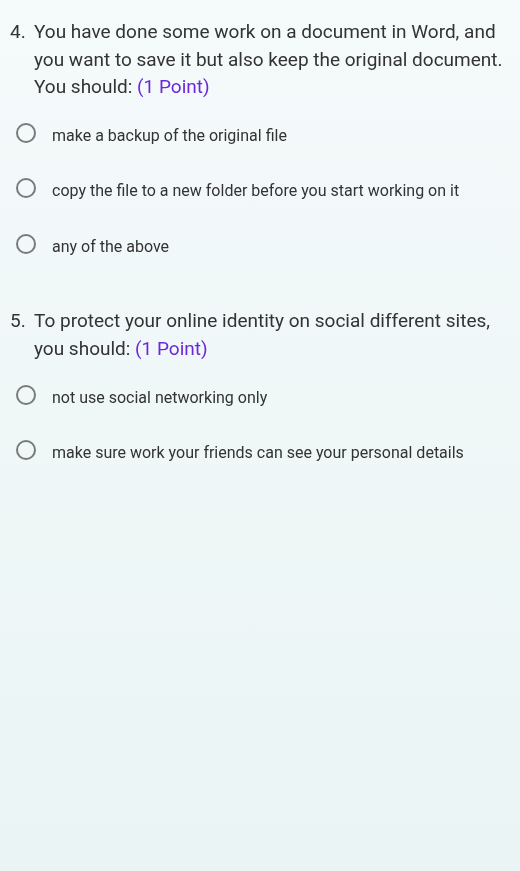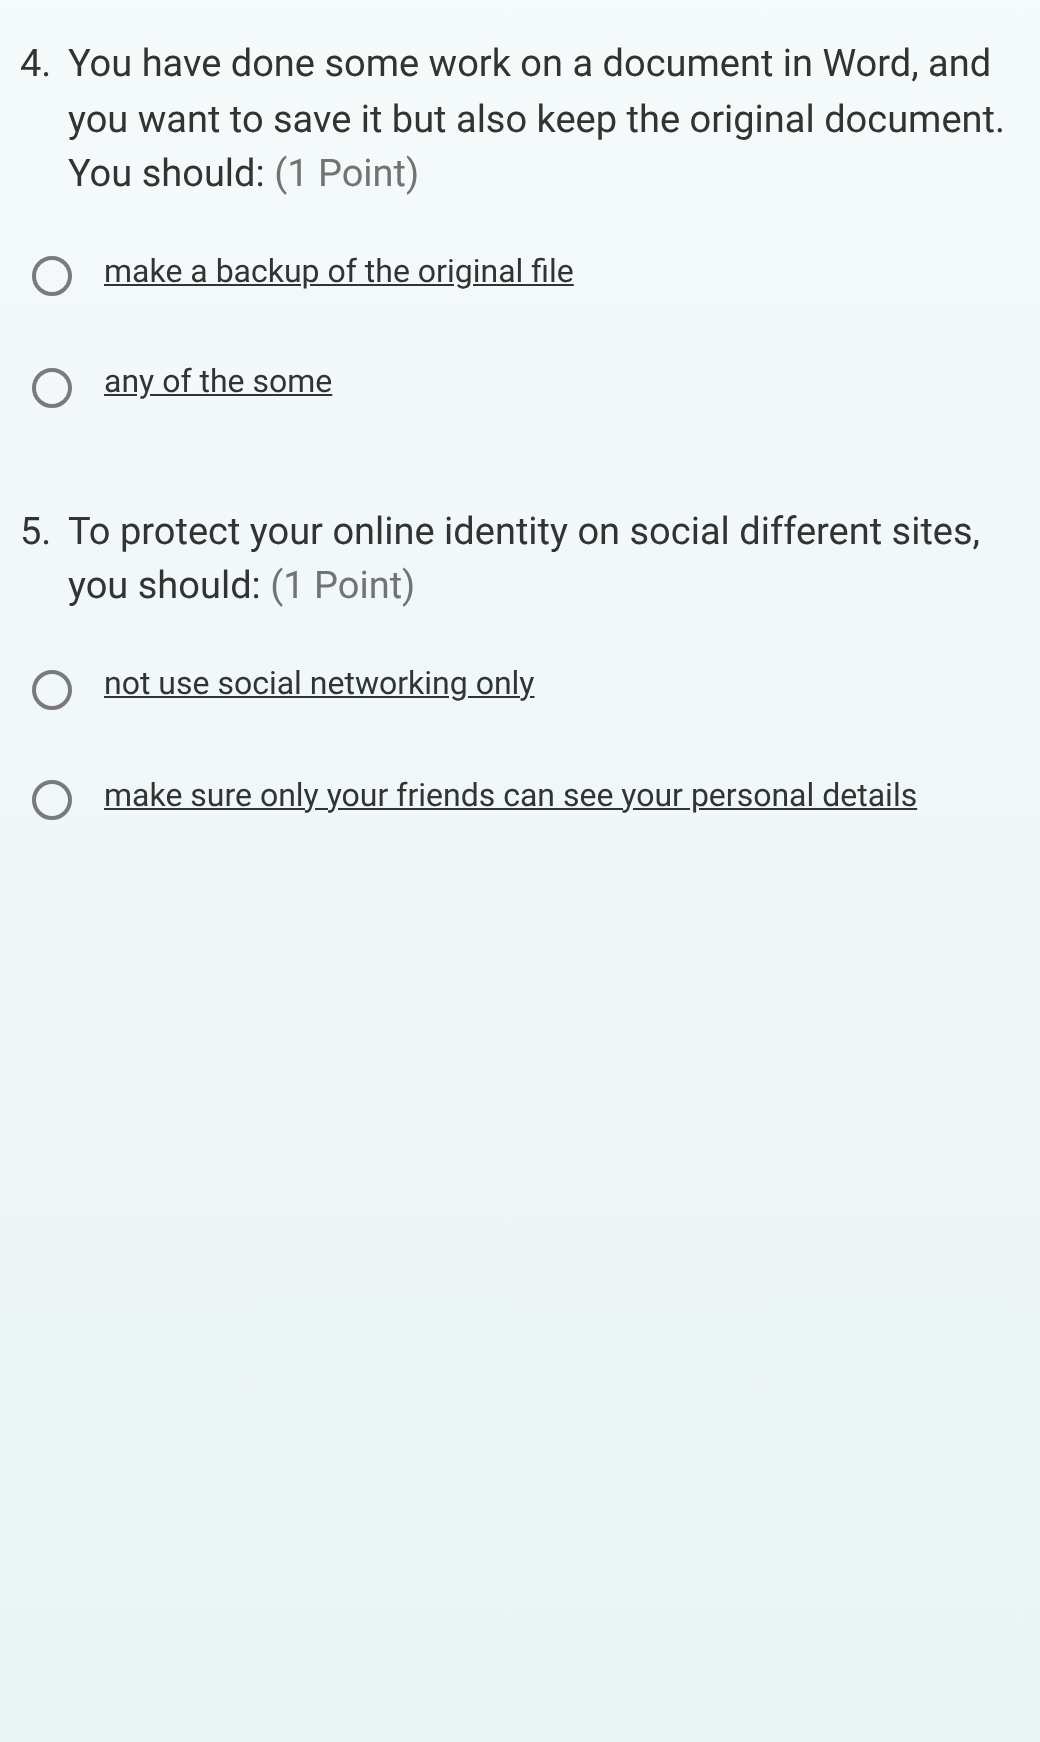--- a/index.html
+++ b/index.html
@@ -25,31 +25,30 @@
     .q-number {
       flex: 0 0 auto;
       width: 24px;
       font-size: 19px;
       color: #333;
     }
     .q-text {
       flex: 1;
     }
     .points {
-      color: #737373;
+      color: #6d28d9;
     }
     .options {
       padding-left: 6px;
     }
     .option {
       display: flex;
-      align-items: flex-end;
+      align-items: flex-start;
       margin-bottom: 30px;
       cursor: pointer;
-      text-decoration: underline;
     }
     .radio {
       flex: 0 0 auto;
       width: 20px;
       height: 20px;
       border: 2px solid #7a7a7a;
       border-radius: 50%;
       margin-right: 16px;
       background: transparent;
     }
@@ -70,35 +69,39 @@
       <span>You have done some work on a document in Word, and you want to save it but also keep the original document. You should: </span><span class="points">(1 Point)</span>
     </div>
   </div>
   <div class="options">
     <div class="option">
       <div class="radio"></div>
       <div class="option-text">make a backup of the original file</div>
     </div>
     <div class="option">
       <div class="radio"></div>
-      <div class="option-text">any of the some</div>
+      <div class="option-text">copy the file to a new folder before you start working on it</div>
+    </div>
+    <div class="option">
+      <div class="radio"></div>
+      <div class="option-text">any of the above</div>
     </div>
   </div>
 </div>
 
 <div class="question">
   <div class="question-header">
     <div class="q-number">5.</div>
     <div class="q-text">
       <span>To protect your online identity on social different sites, you should: </span><span class="points">(1 Point)</span>
     </div>
   </div>
   <div class="options">
     <div class="option">
       <div class="radio"></div>
       <div class="option-text">not use social networking only</div>
     </div>
     <div class="option">
       <div class="radio"></div>
-      <div class="option-text">make sure only your friends can see your personal details</div>
+      <div class="option-text">make sure work your friends can see your personal details</div>
     </div>
   </div>
 </div>
 
 </body></html>

